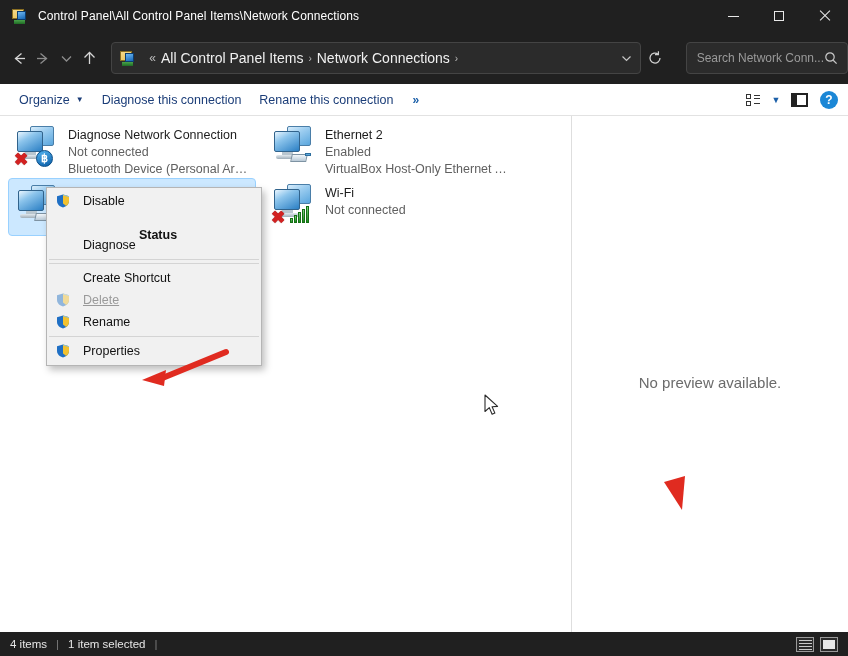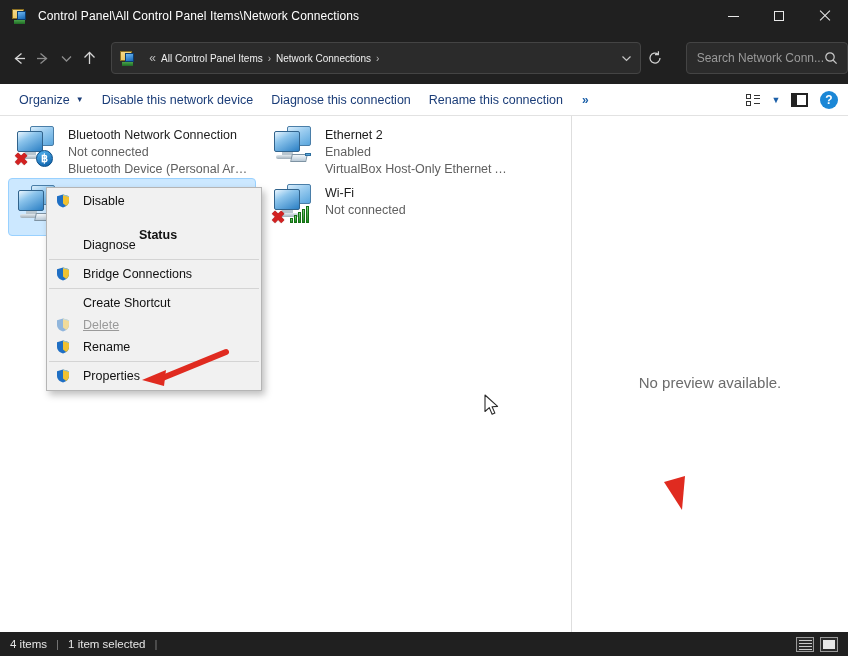--- a/index.html
+++ b/index.html
@@ -105,21 +105,21 @@
     position:absolute; left:5px; top:3px; width:9px; height:9px;
     background: linear-gradient(160deg,#6fb8f2 0%, #1566b5 100%);
     border:1px solid #0b3c6e;
   }
   .addr-icon .cp-base {
     position:absolute; left:2px; bottom:0px; width:11px; height:4px;
     background: linear-gradient(180deg,#49a34a,#1f6b24);
   }
   .crumb-sep { color: #bdbdbd; font-size: 12px; padding: 0 5px; }
   .crumb-sep.chev { font-size: 10px; }
-  .crumb { color: #f0f0f0; font-size: 10px; white-space: nowrap; }
+  .crumb { color: #f0f0f0; font-size: 14px; white-space: nowrap; }
   .addr-right { margin-left: auto; display: flex; align-items: center; }
   .addr-caret {
     color: #c8c8c8; font-size: 11px; width: 28px; height: 28px;
     display:flex; align-items:center; justify-content:center;
   }
   .refresh-btn {
     width: 34px; height: 32px; margin-left: 2px;
     display: flex; align-items: center; justify-content: center;
     color: #d0d0d0;
   }
@@ -454,21 +454,20 @@
           </svg>
       </span>
     </div>
   </div>
 
   <div class="cmdbar">
     <div class="cmd-item first">
       <span>Organize</span>
       <span class="caret">▼</span>
     </div>
-    <div class="cmd-item">Disable this network device</div>
     <div class="cmd-item">Diagnose this connection</div>
     <div class="cmd-item">Rename this connection</div>
     <div class="cmd-chev">»</div>
     <div class="cmd-right">
       <div class="view-ico">
         <span class="vi-grid">
             <i></i>
             <i></i>
             <i></i>
             <i></i>
@@ -490,21 +489,21 @@
       <div class="tile" style="left:8px; top:4px;">
         <div class="tile-icon">
           <span class="mon-back"></span>
             <span class="mon-front"></span>
           <span class="mon-stand"></span>
             <span class="mon-foot"></span>
           <span class="red-x">✖</span>
           <span class="bt-badge">฿</span>
         </div>
         <div class="tile-text">
-          <div class="t-name">Bluetooth Network Connection</div>
+          <div class="t-name">Diagnose Network Connection</div>
           <div class="t-status">Not connected</div>
           <div class="t-device">Bluetooth Device (Personal Area ...</div>
         </div>
       </div>
 
       <div class="tile selected" style="left:8px; top:62px;">
         <div class="tile-icon">
           <span class="mon-back"></span>
             <span class="mon-front"></span>
           <span class="mon-stand"></span>
@@ -587,30 +586,20 @@
       <span class="ctx-label">Status</span>
     </div>
 
     <div class="ctx-item">
       <span class="ctx-ico"></span>
       <span class="ctx-label">Diagnose</span>
     </div>
 
     <div class="ctx-sep"></div>
 
-    <div class="ctx-item">
-      <span class="ctx-ico">
-        <svg class="shield" viewBox="0 0 14 14">
-            <path d="M7 0.6 L13 2.3 V7 C13 10.3 10.2 12.6 7 13.4 C3.8 12.6 1 10.3 1 7 V2.3 Z" fill="#1f6fc4"></path>
-            <path d="M7 0.6 L13 2.3 V7 C13 9.2 11.8 10.9 10.2 12 L7 9.6 Z" fill="#f2c230"></path>
-            <path d="M7 0.6 L13 2.3 V2.9 L7 1.3 Z" fill="#7fc1ef"></path>
-          </svg>
-      </span>
-      <span class="ctx-label">Bridge Connections</span>
-    </div>
 
     <div class="ctx-sep"></div>
 
     <div class="ctx-item">
       <span class="ctx-ico"></span>
       <span class="ctx-label">Create Shortcut</span>
     </div>
 
     <div class="ctx-item disabled">
       <span class="ctx-ico">

